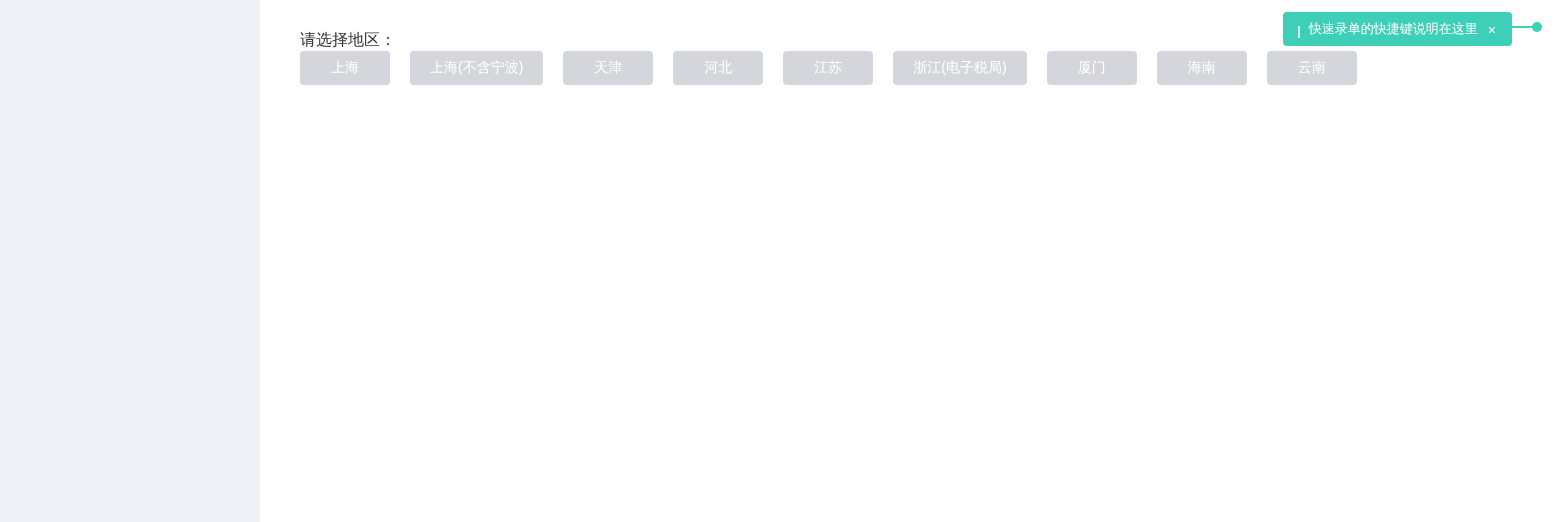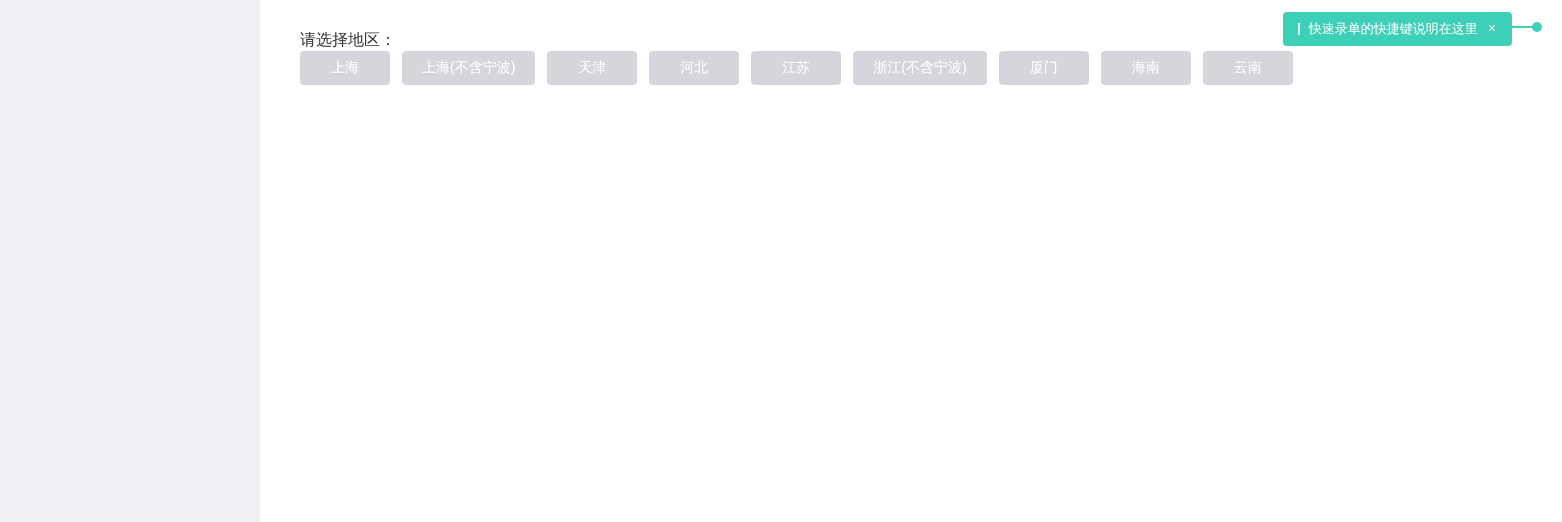--- a/index.html
+++ b/index.html
@@ -38,21 +38,21 @@
 
     .page-title {
       font-size: 16px;
       color: #333333;
       font-weight: normal;
     }
 
     .region-buttons {
       display: flex;
       flex-wrap: wrap;
-      gap: 12px;
+      gap: 20px;
     }
 
     .region-btn {
       background: #d4d6db;
       border: none;
       border-radius: 4px;
       padding: 8px 20px;
       font-size: 14px;
       color: #ffffff;
       cursor: pointer;
@@ -64,21 +64,21 @@
     .tooltip-banner {
       position: absolute;
       top: 12px;
       right: 50px;
       background: #3ecfb8;
       color: #ffffff;
       font-size: 13px;
       padding: 8px 14px;
       border-radius: 4px;
       display: flex;
-      align-items: flex-start;
+      align-items: flex-end;
       gap: 8px;
       white-space: nowrap;
       margin-left: 40px;
     }
 
     .tooltip-banner::before {
       content: '|';
       color: #ffffff;
       font-weight: bold;
     }
@@ -117,21 +117,21 @@
 <div class="sidebar"></div>
 
 <div class="main-content">
   <div class="page-title">请选择地区：</div>
   <div class="region-buttons">
   <button class="region-btn">上海</button>
       <button class="region-btn">上海(不含宁波)</button>
       <button class="region-btn">天津</button>
       <button class="region-btn">河北</button>
       <button class="region-btn">江苏</button>
-      <button class="region-btn">浙江(不含宁波)</button>
+      <button class="region-btn">浙江(电子税局)</button>
       <button class="region-btn">厦门</button>
       <button class="region-btn">海南</button>
       <button class="region-btn">云南</button>
     </div>
 </div>
 
 <div class="tooltip-banner">
   <span>快速录单的快捷键说明在这里</span>
   <button class="tooltip-close">×</button>
 </div>

